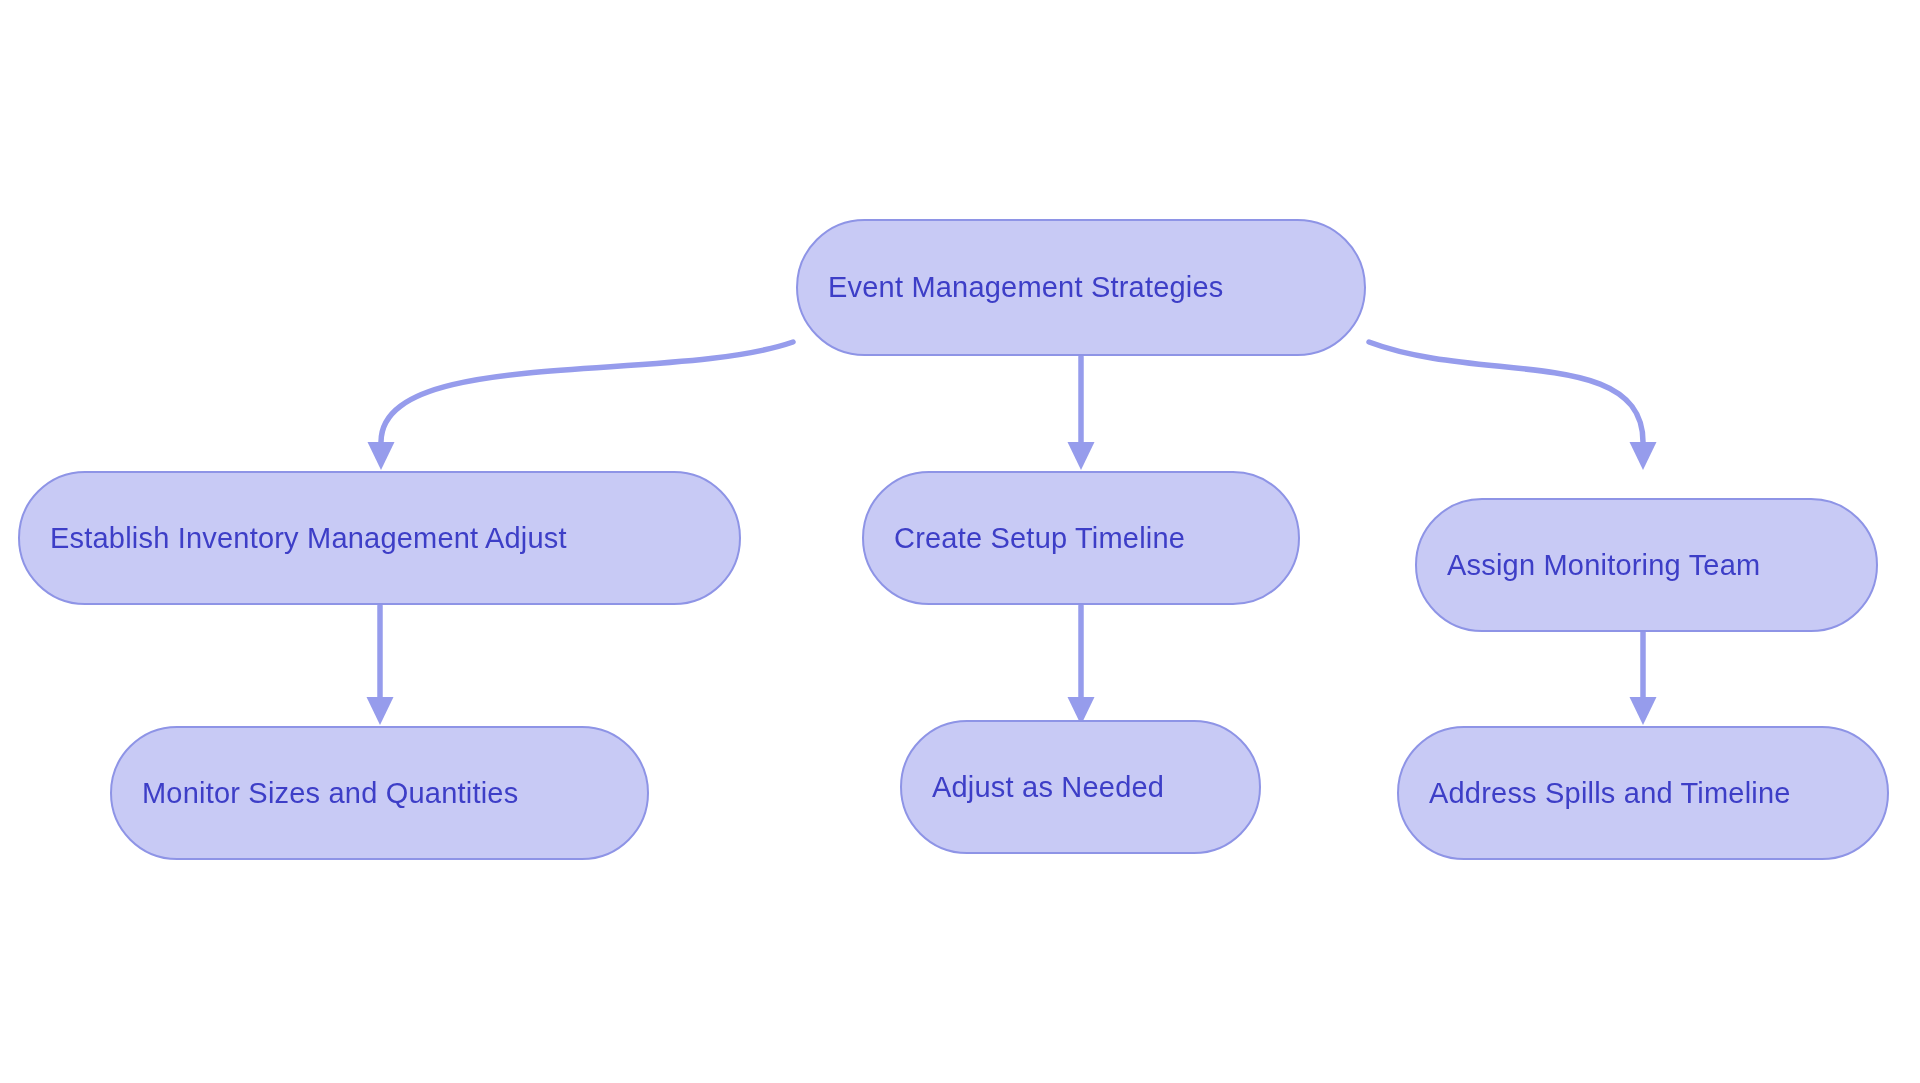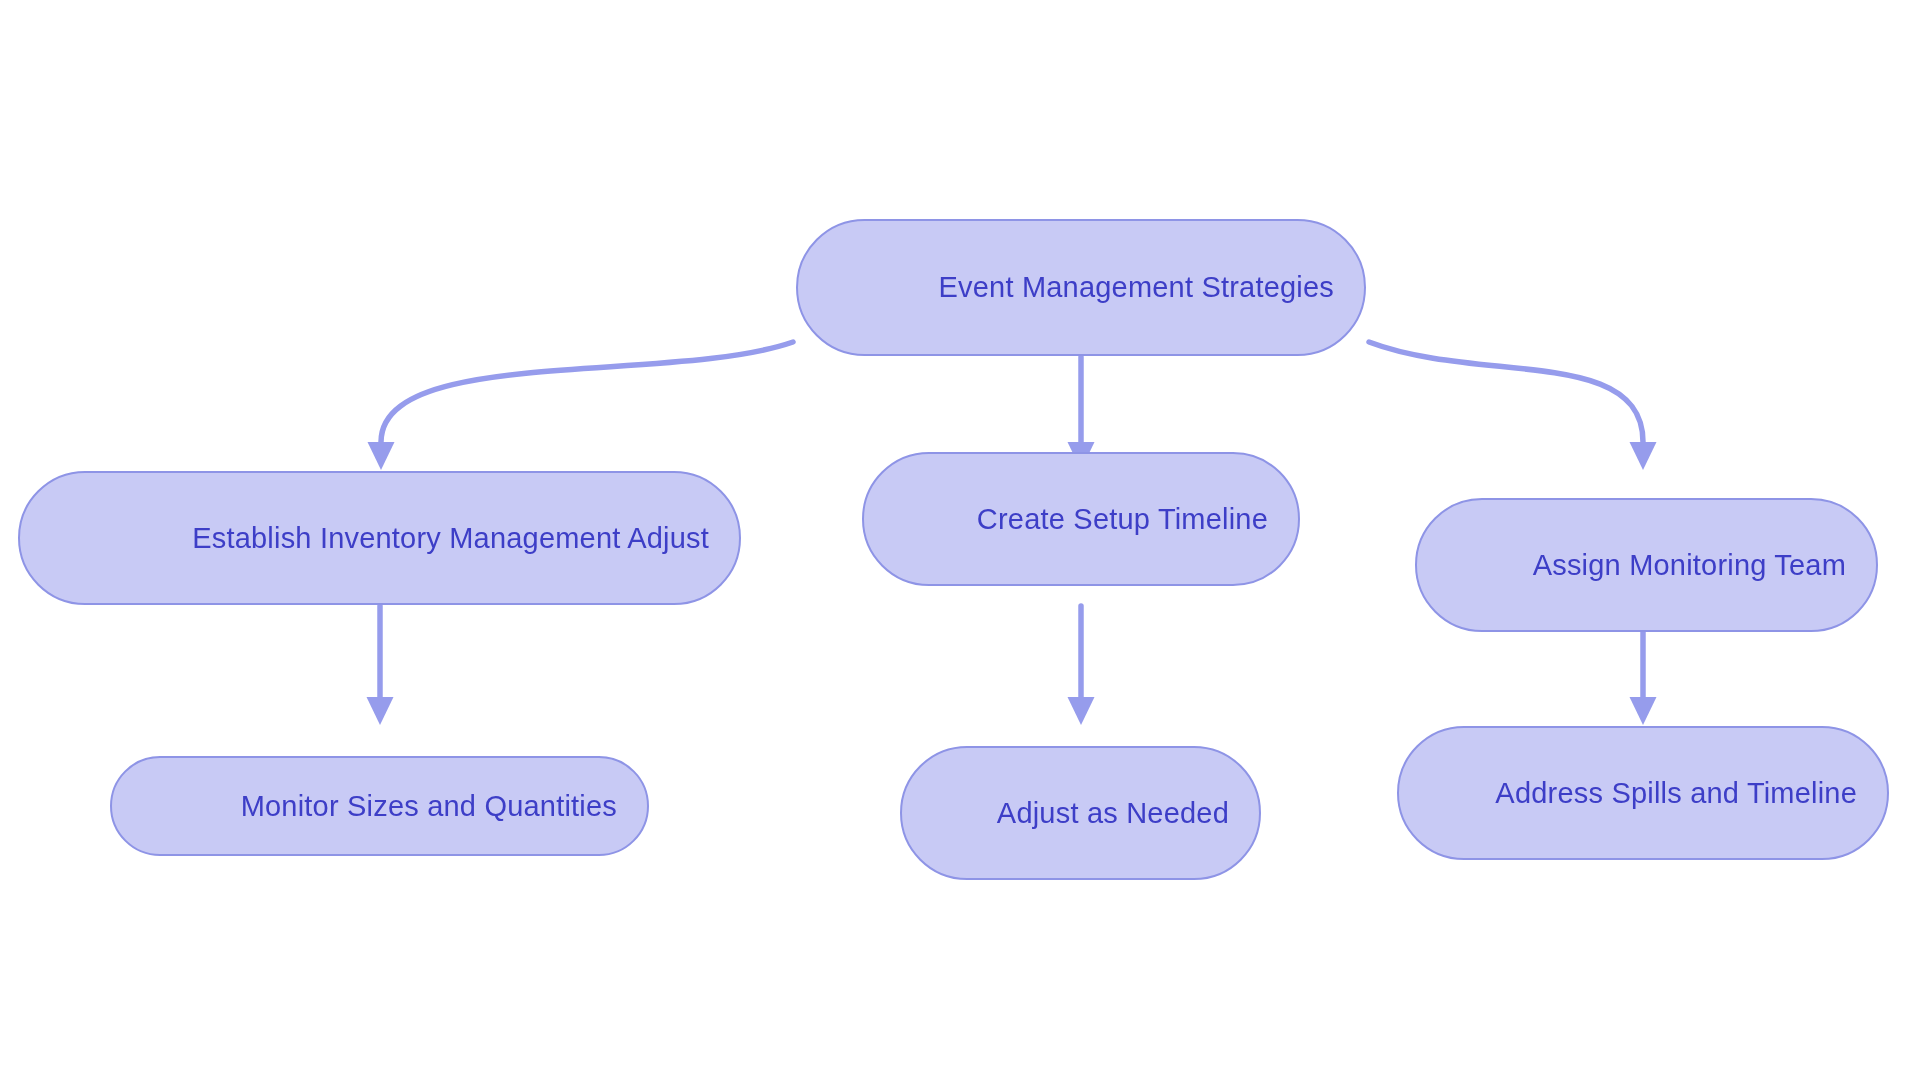--- a/index.html
+++ b/index.html
@@ -20,38 +20,38 @@
     left: 0;
     top: 0;
     width: 1920px;
     height: 1083px;
     pointer-events: none;
   }
   .node {
     position: absolute;
     display: flex;
     align-items: center;
-    justify-content: flex-end;
+    justify-content: flex-start;
     text-align: center;
     background: #c8caf5;
     border: 2px solid #8e94e6;
     border-radius: 70px;
     color: #3d3ec7;
     font-size: 29px;
     letter-spacing: 0.2px;
     box-sizing: border-box;
     padding: 0 30px;
     white-space: nowrap;
   }
   .node-root      { left: 796px;  top: 219px; width: 570px; height: 137px; }
   .node-inventory { left: 18px;   top: 471px; width: 723px; height: 134px; }
-  .node-timeline  { left: 862px;  top: 452px; width: 438px; height: 134px; }
+  .node-timeline  { left: 862px;  top: 471px; width: 438px; height: 134px; }
   .node-monitor   { left: 1415px; top: 498px; width: 463px; height: 134px; }
-  .node-sizes     { left: 110px;  top: 726px; width: 539px; height: 100px; margin-top: 30px; }
-  .node-adjust    { left: 900px;  top: 746px; width: 361px; height: 134px; }
+  .node-sizes     { left: 110px;  top: 726px; width: 539px; height: 134px; }
+  .node-adjust    { left: 900px;  top: 720px; width: 361px; height: 134px; }
   .node-spills    { left: 1397px; top: 726px; width: 492px; height: 134px; }
 </style>
 </head>
 <body>
 
 <div class="canvas">
 
   <svg class="edges" viewBox="0 0 1920 1083" xmlns="http://www.w3.org/2000/svg">
     <g stroke="#969cec" stroke-width="5.5" fill="none" stroke-linecap="round">
       <path d="M 793 342 C 672 384, 381 346, 381 442"></path>

